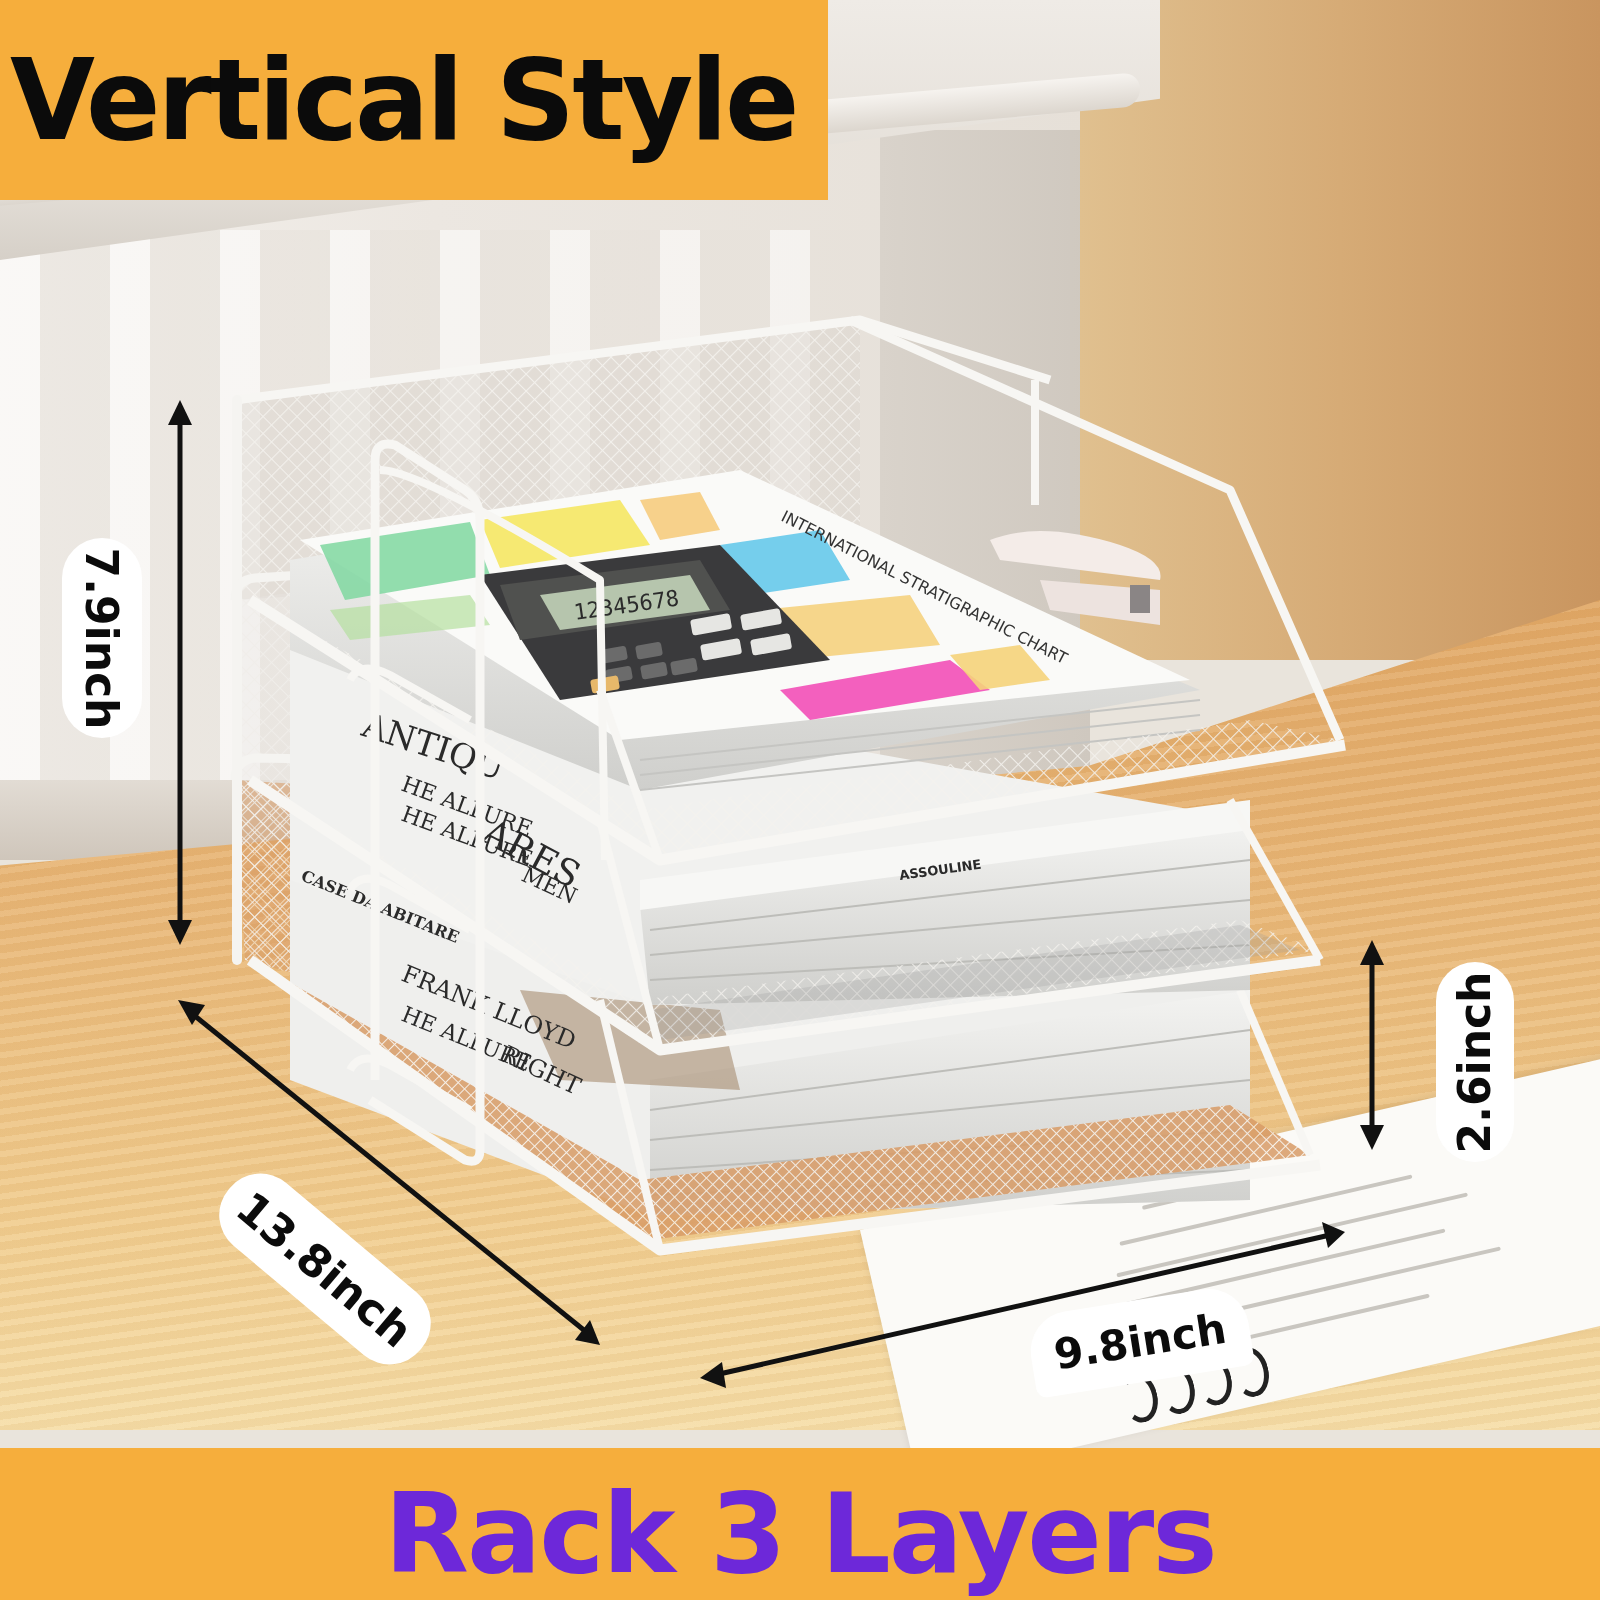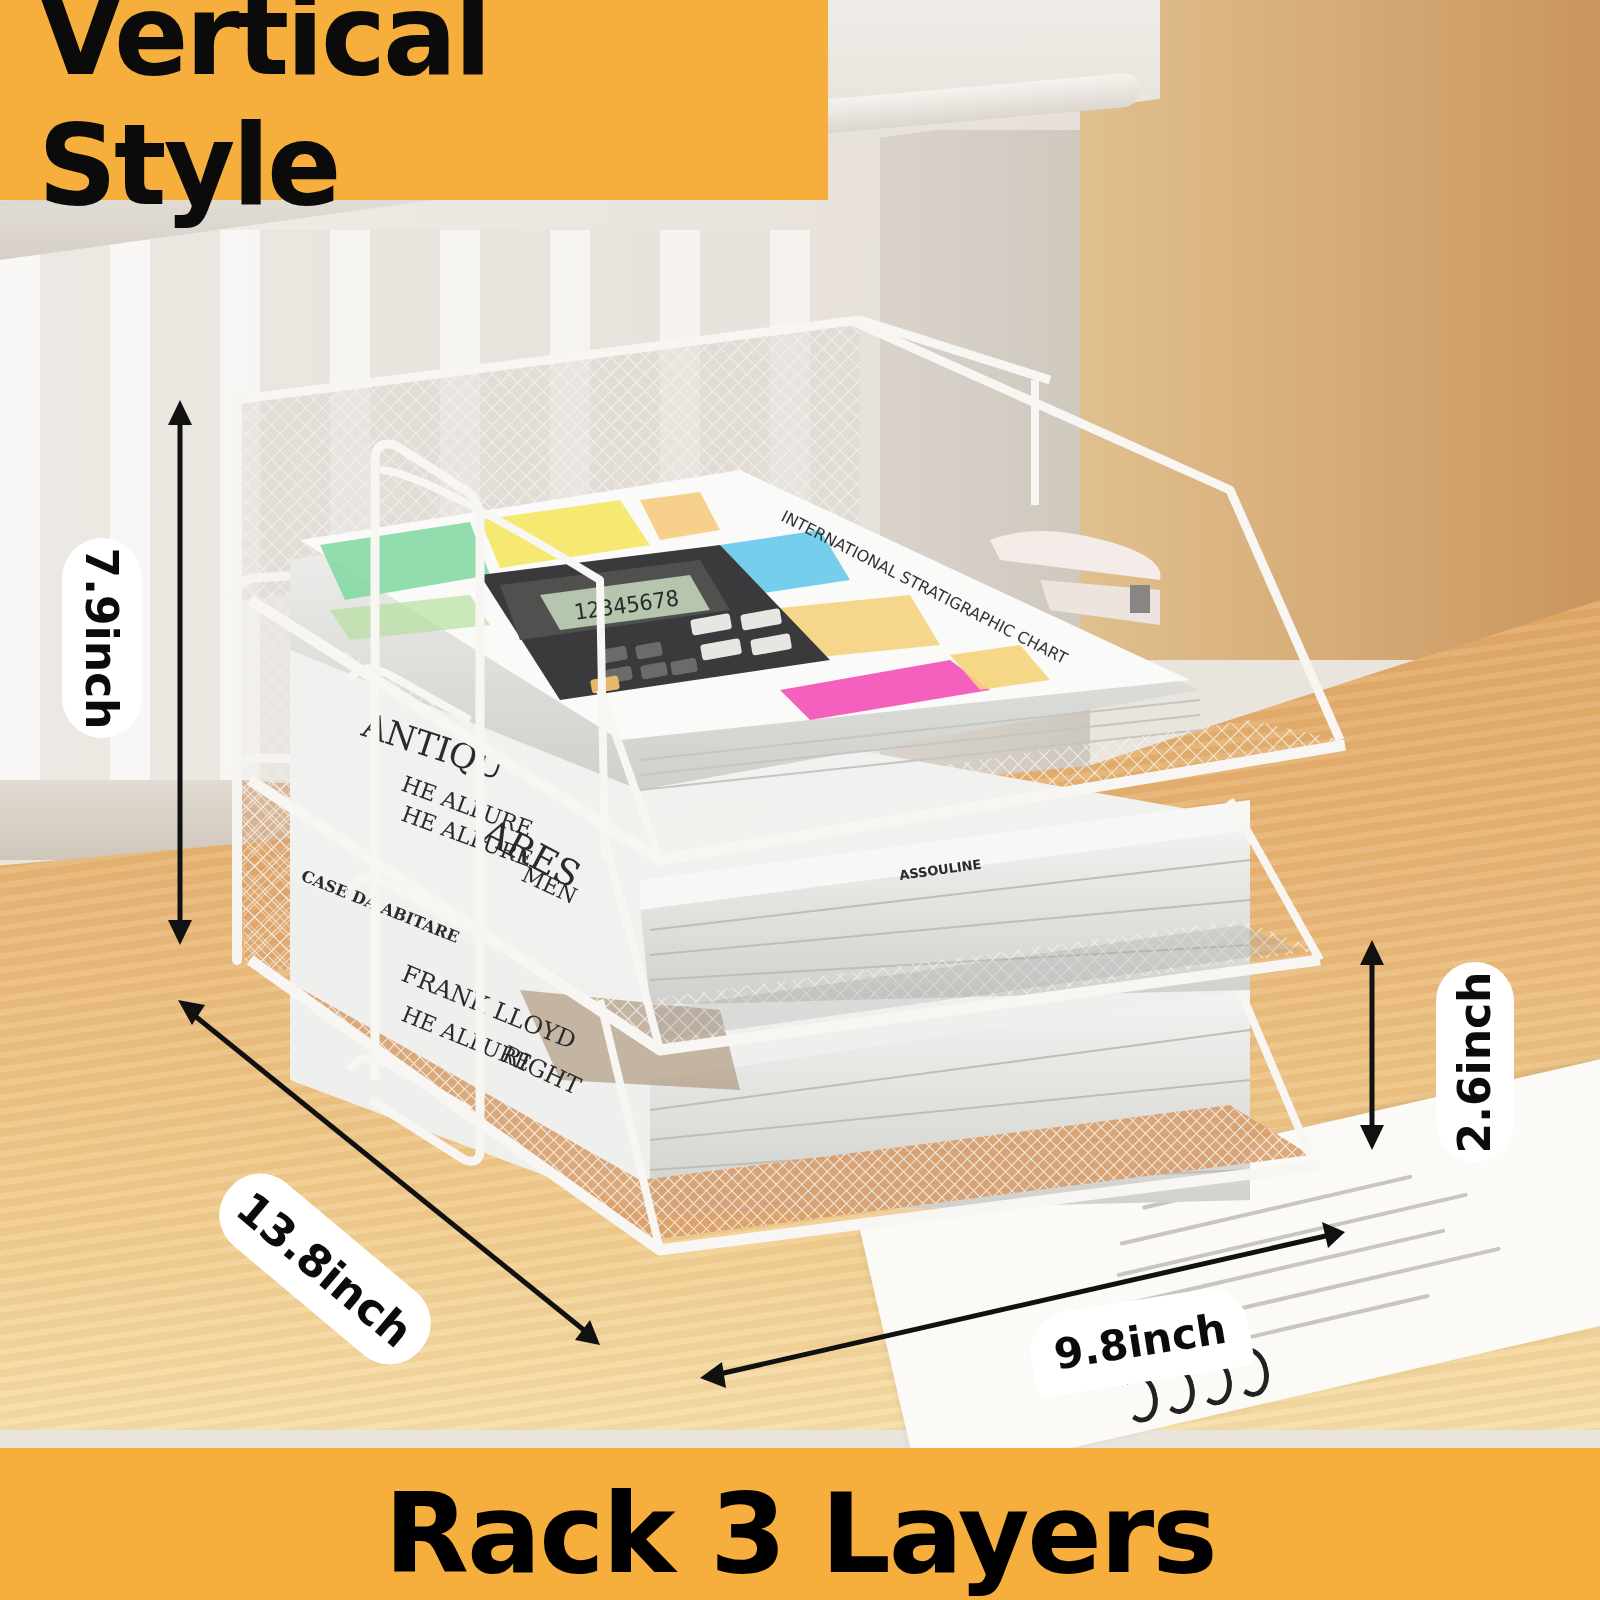--- a/index.html
+++ b/index.html
@@ -30,25 +30,25 @@
     background: #fbfaf7; transform: rotate(-13deg); transform-origin: left top; box-shadow: 0 -2px 8px rgba(0,0,0,0.08); }
   .notebook .line { position: absolute; height: 4px; background: #c9c6c0; border-radius: 2px; }
   .spiral { position: absolute; left: 1120px; top: 1360px; display: flex; gap: 2px; transform: rotate(-13deg); }
   .spiral span { width: 26px; height: 40px; border: 5px solid #222; border-radius: 50%; border-left-color: transparent; }
 
   
   .rack { position: absolute; left: 0; top: 0; width: 1600px; height: 1600px; }
 
   
   .banner-top { position: absolute; left: 0; top: 0; width: 828px; height: 200px; background: #f6ae3c;
-    display: flex; align-items: center; padding-left: 38px; box-sizing: border-box; }
+    display: flex; align-items: center; padding-left: 10px; box-sizing: border-box; }
   .banner-top span { font-family: "DejaVu Sans", sans-serif; font-weight: bold; font-size: 112px; color: #0b0b0b; letter-spacing: -3px; transform: scaleX(0.98); transform-origin: left; }
   .banner-bottom { position: absolute; left: 0; top: 1448px; width: 1600px; height: 152px; background: #f6ae3c;
     display: flex; align-items: center; justify-content: center; }
-  .banner-bottom span { font-family: "DejaVu Sans", sans-serif; font-weight: bold; font-size: 110px; color: #000000; letter-spacing: -2px; margin-top: 20px; }
+  .banner-bottom span { font-family: "DejaVu Sans", sans-serif; font-weight: bold; font-size: 110px; color: #6d28d9; letter-spacing: -2px; margin-top: 20px; }
 
   
   .dim-pill { position: absolute; background: #ffffff; border-radius: 40px; display: flex; align-items: center; justify-content: center;
     font-family: "DejaVu Sans", sans-serif; font-weight: bold; color: #0b0b0b; font-size: 44px; white-space: nowrap; }
   .pill-h79 { left: 62px; top: 538px; width: 80px; height: 200px; }
   .pill-h79 span { transform: rotate(90deg); display: inline-block; }
   .pill-h26 { left: 1436px; top: 962px; width: 78px; height: 200px; }
   .pill-h26 span { transform: rotate(-90deg); display: inline-block; }
   .pill-d138 { left: 200px; top: 1228px; width: 250px; height: 82px; transform: rotate(40deg); }
   .pill-w98 { left: 1030px; top: 1300px; width: 220px; height: 82px; transform: rotate(-9deg); border-radius: 40px 40px 10px 10px; font-size: 42px; }

